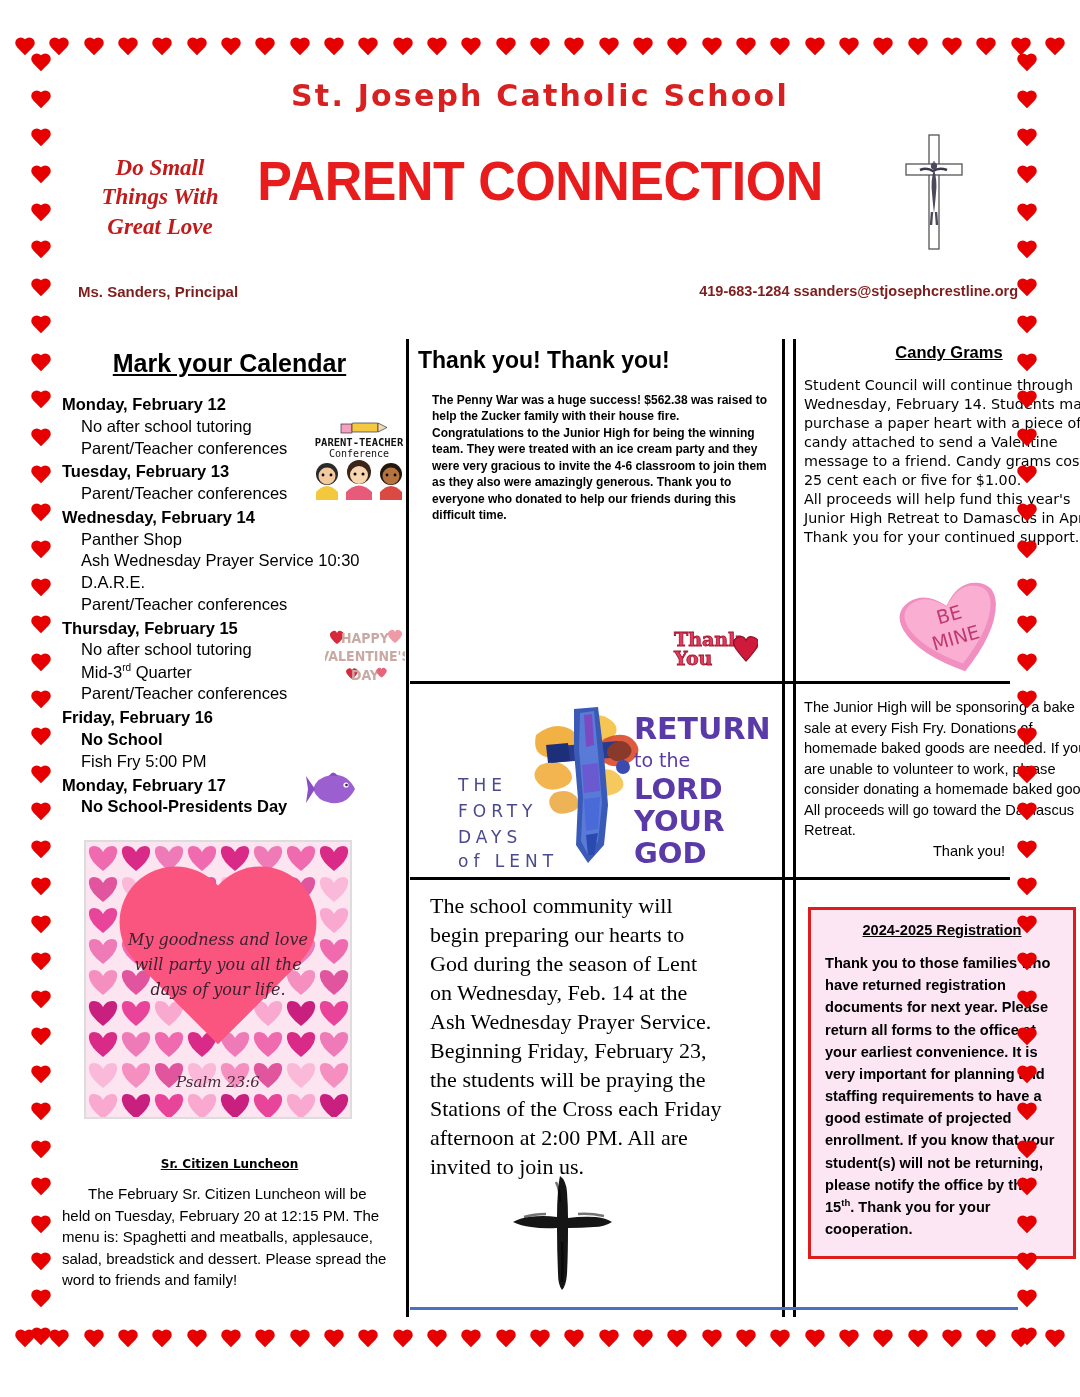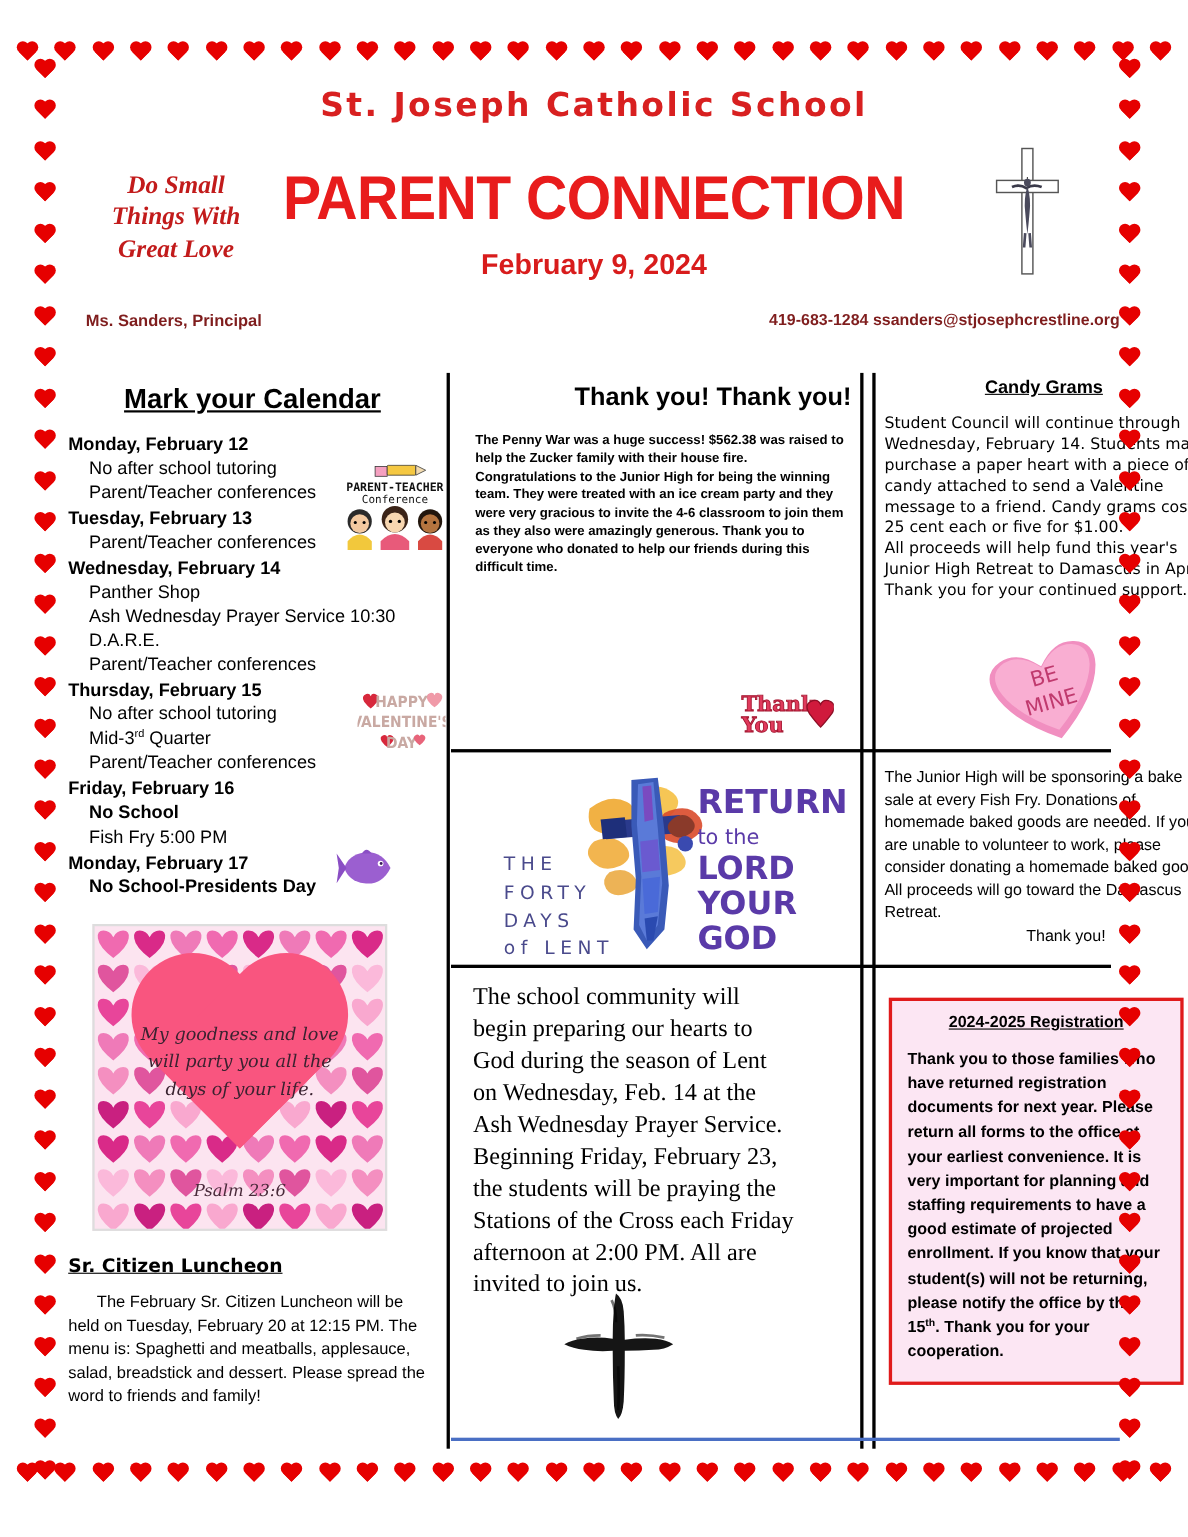--- a/index.html
+++ b/index.html
@@ -82,27 +82,27 @@
   .big-heart::before,.big-heart::after{content:"";position:absolute;top:0;width:112px;height:172px;
        background:#f9557f;border-radius:112px 112px 0 0;}
   .big-heart::before{left:112px;transform:rotate(-45deg);transform-origin:0 100%;}
   .big-heart::after{left:0;transform:rotate(45deg);transform-origin:100% 100%;}
   .psalm-txt{position:absolute;left:26px;top:86px;width:212px;text-align:center;
        font-family:"DejaVu Serif",serif;font-style:italic;font-size:16px;line-height:1.55;
        color:#3a2230;z-index:3;}
   .psalm-ref{position:absolute;left:0;right:0;bottom:26px;text-align:center;
        font-family:"DejaVu Serif",serif;font-style:italic;font-size:15px;color:#4a2a3a;z-index:3;}
 
-  .sr-head{font-size:17px;font-weight:700;text-decoration:underline;
-       margin:22px 0 12px;font-family:"DejaVu Sans",sans-serif;}
+  .sr-head{text-align:center;font-size:12px;font-weight:700;text-decoration:underline;
+       margin:38px 0 12px;font-family:"DejaVu Sans",sans-serif;}
   .sr-body{font-family:Liberation Sans, sans-serif;font-size:15px;line-height:1.44;
        text-indent:26px;padding-right:4px;}
 
   
-  .ty-head{text-align:right;font-size:23px;font-weight:700;margin:18px 0 18px;}
+  .ty-head{text-align:left;font-size:23px;font-weight:700;margin:18px 0 18px;}
   .ty-body{font-size:12px;font-weight:700;line-height:1.37;padding:0 6px 0 14px;}
   .ty-stamp{position:absolute;right:16px;top:296px;width:88px;height:46px;}
 
   .lent-art{position:absolute;left:0;top:366px;width:356px;height:175px;}
   .lent-para{position:absolute;left:12px;top:562px;width:292px;
        font-family:"Liberation Serif",serif;font-size:22px;line-height:1.32;}
   .ash-cross{position:absolute;left:90px;top:843px;width:120px;height:118px;}
 
   
   .cg-head{text-align:center;font-size:16.5px;font-weight:700;text-decoration:underline;
@@ -271,21 +271,20 @@
 
   <div class="school-title">St. Joseph Catholic School</div>
 
   <div class="header-mid">
     <div class="motto">
       <div>Do Small</div>
       <div>Things With</div>
       <div>Great Love</div>
     </div>
     <div class="pc-title">PARENT CONNECTION</div>
-    <div class="pc-date">February 9, 2024</div>
     <svg class="crucifix" viewBox="0 0 64 118">
       <rect x="27" y="2" width="10" height="114" fill="#fff" stroke="#555" stroke-width="1.3"></rect>
       <rect x="4" y="31" width="56" height="11" fill="#fff" stroke="#555" stroke-width="1.3"></rect>
       <path d="M32 28 L32 34" stroke="#444" stroke-width="1"></path>
       <path d="M18 37 Q25 34 31 38 Q37 34 45 37" stroke="#3a3a4a" stroke-width="2.6" fill="none"></path>
       <ellipse cx="32" cy="33" rx="3.1" ry="3.6" fill="#4a4a5c"></ellipse>
       <path d="M32 36 Q28.5 48 30 60 Q31 72 32 80 Q33 72 34 60 Q35.5 48 32 36 Z" fill="#4a4a5c"></path>
       <path d="M30 79 L29 92 M34 79 L35 92" stroke="#4a4a5c" stroke-width="2.4"></path>
     </svg>
   </div>

